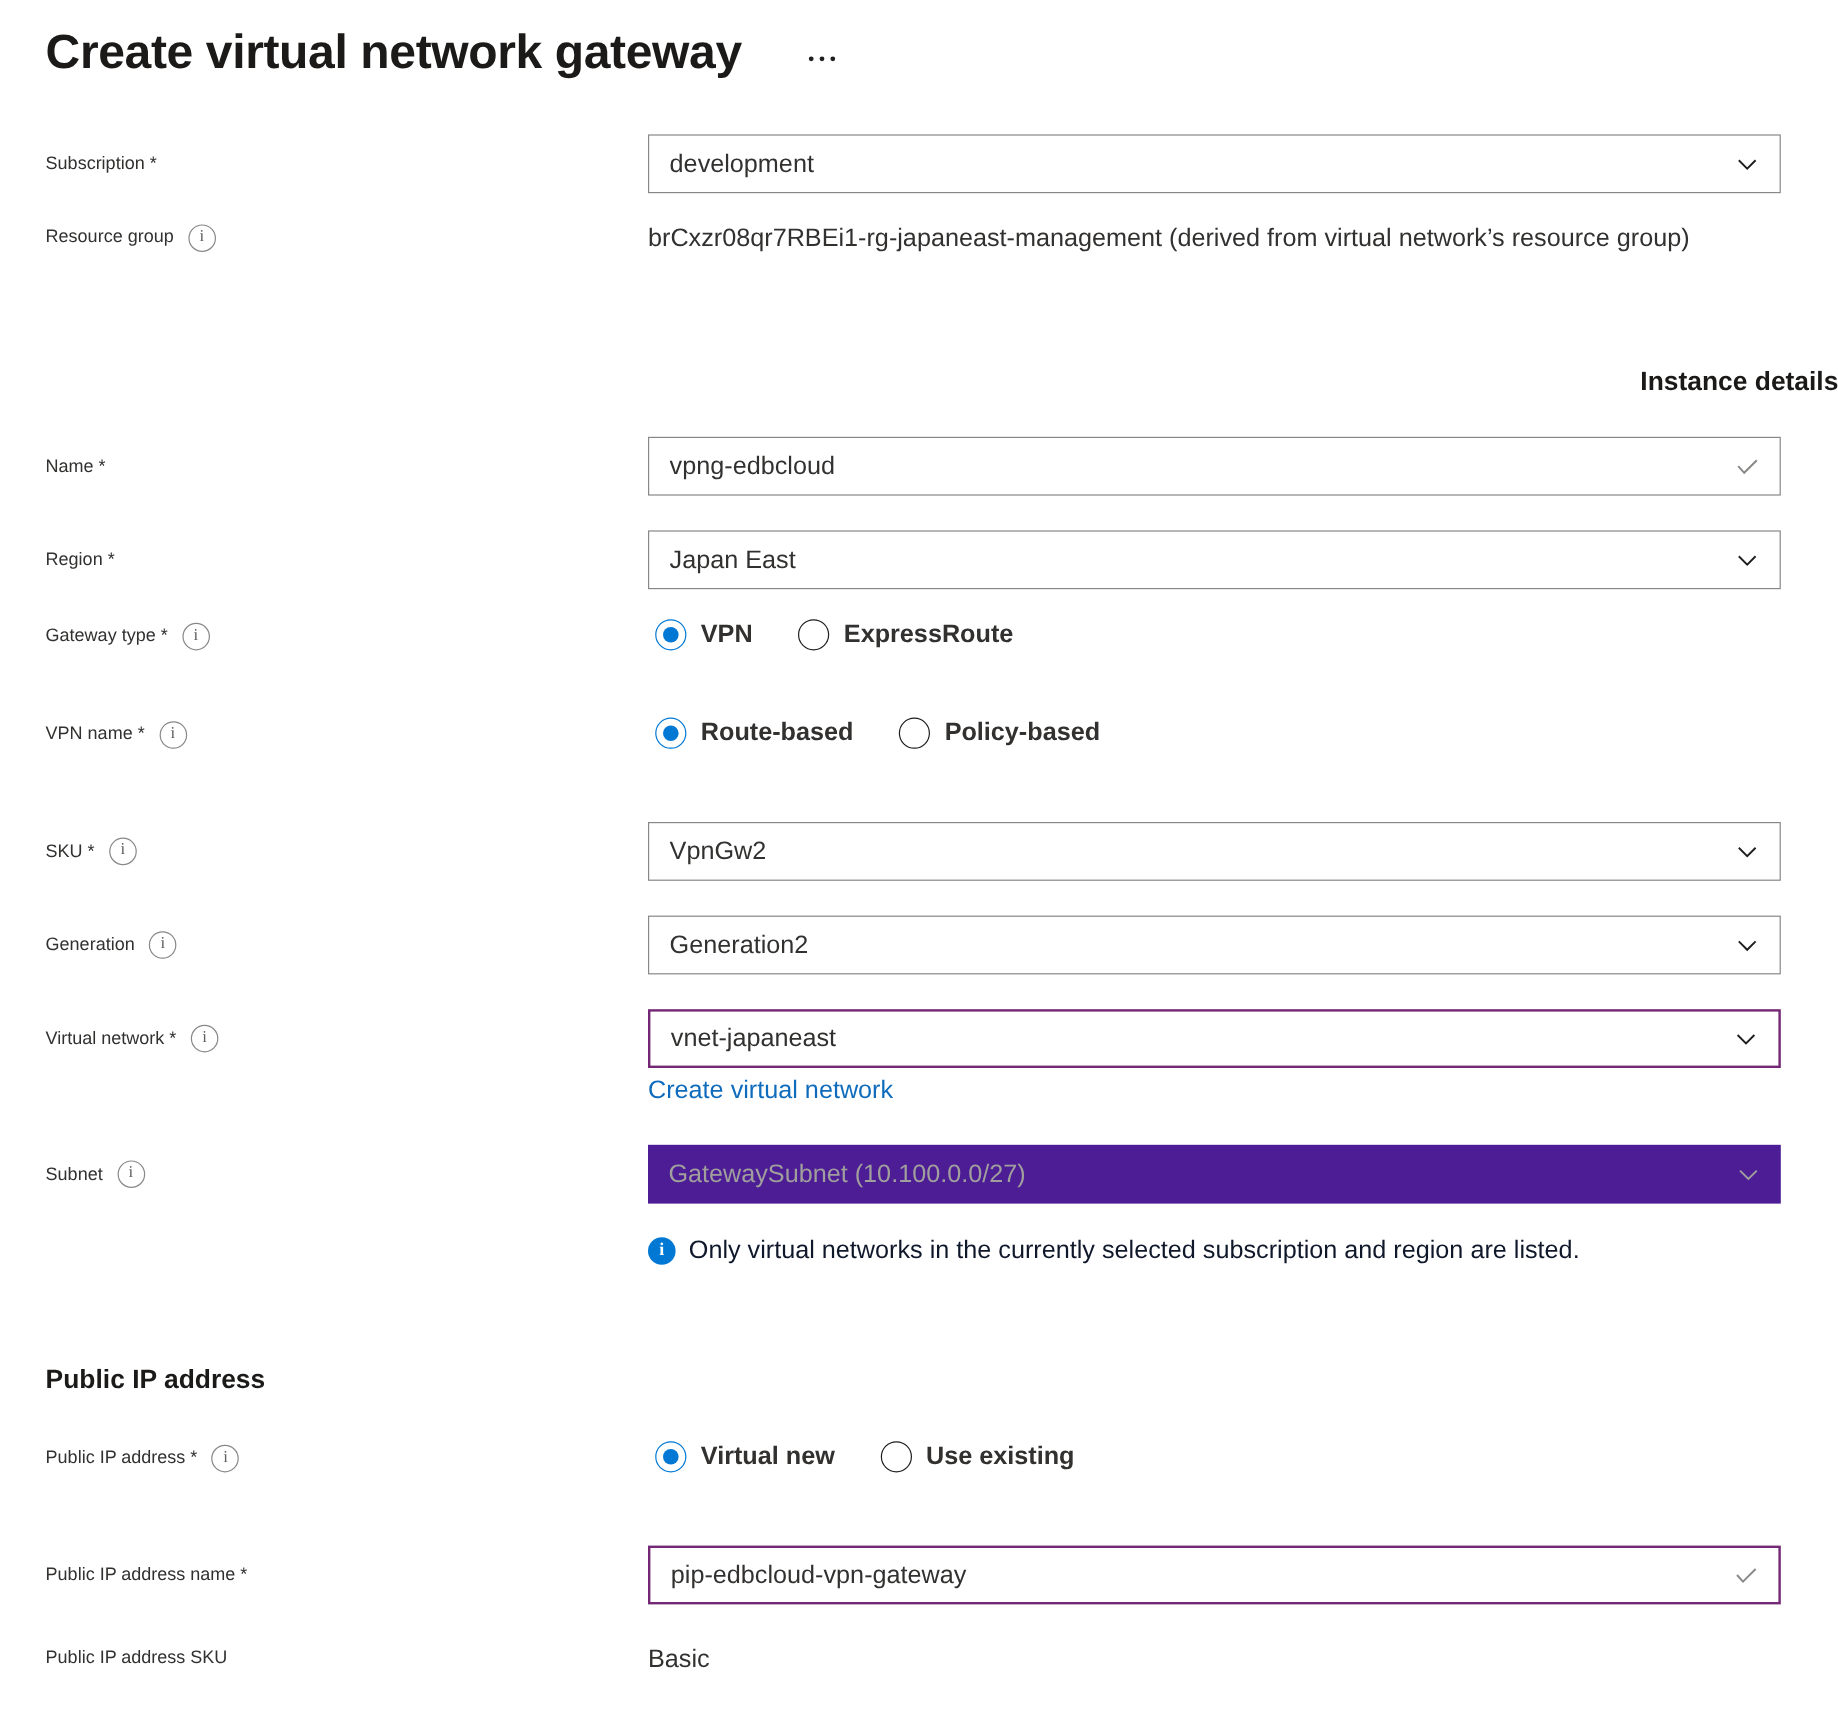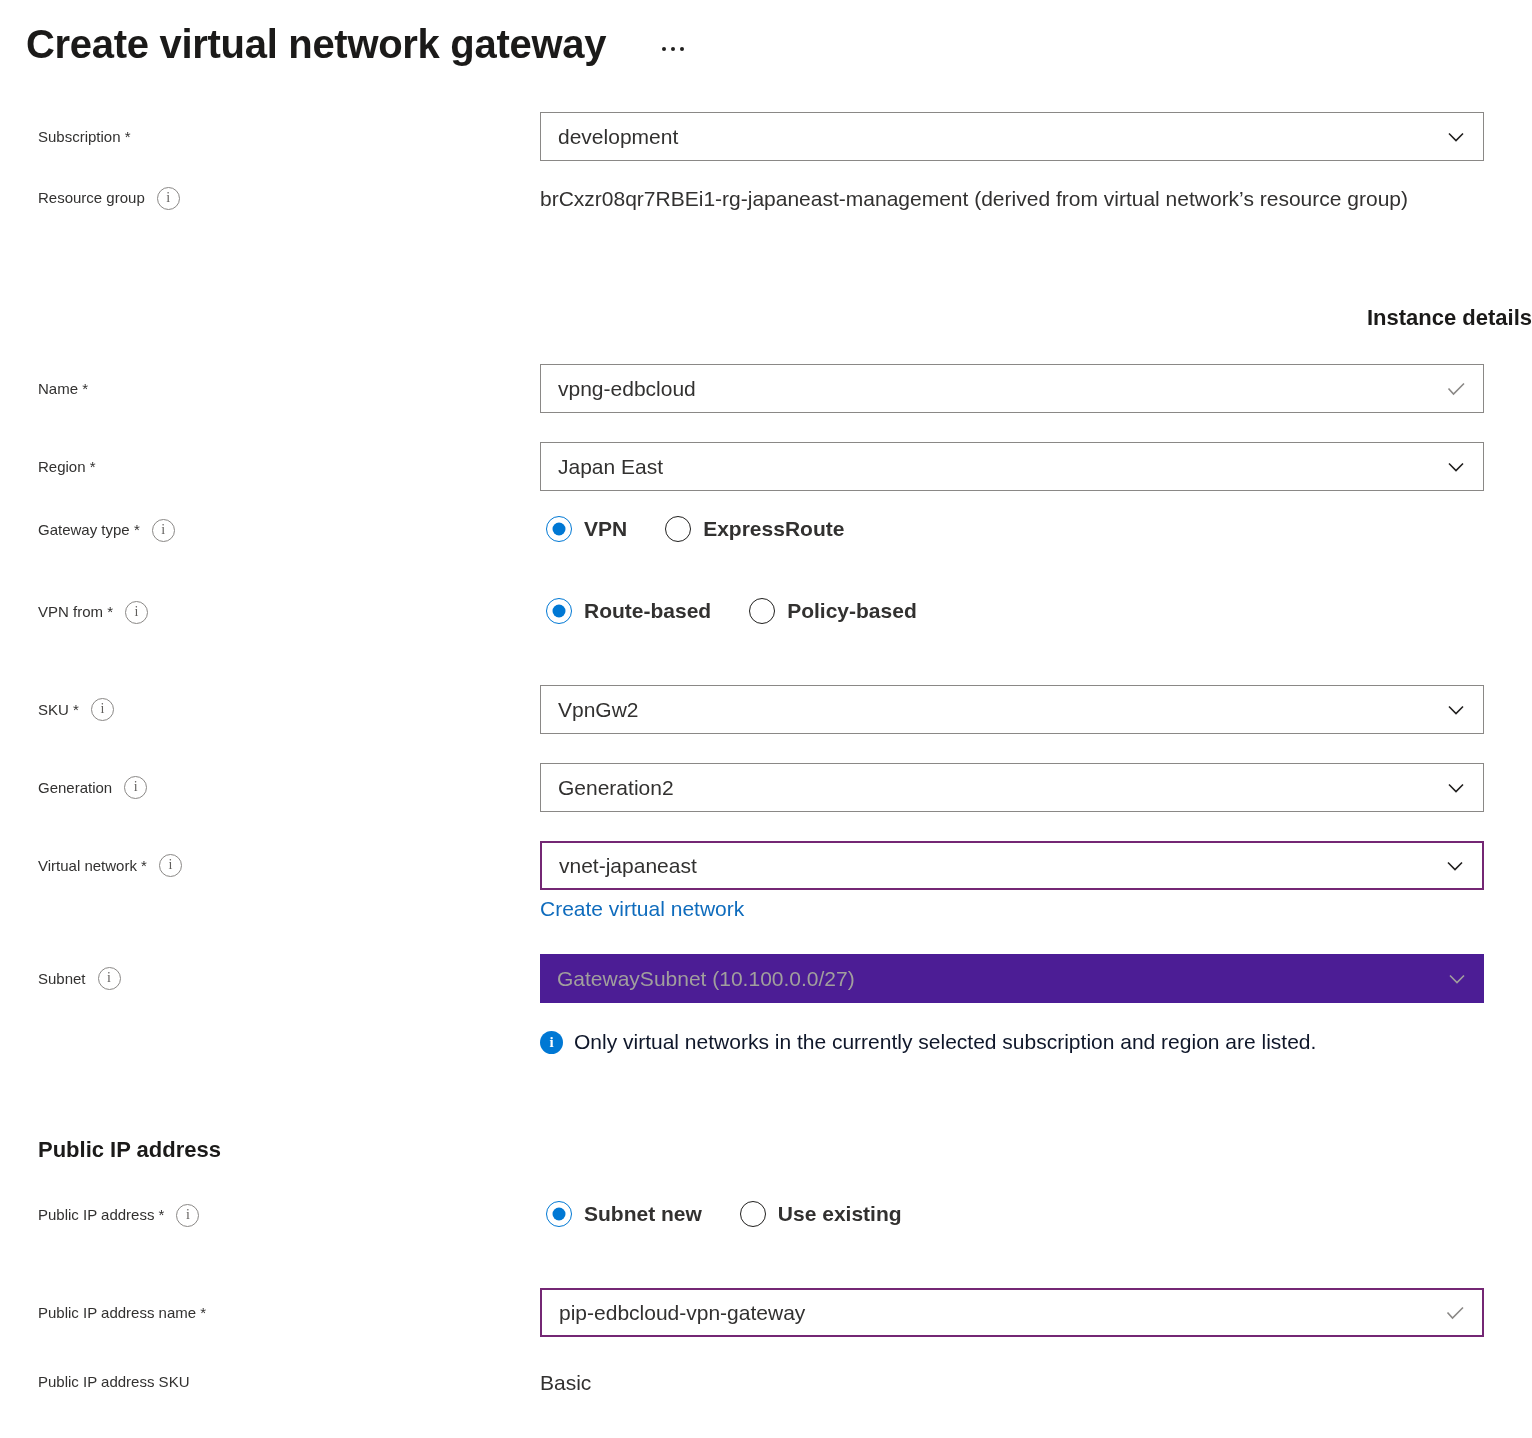--- a/index.html
+++ b/index.html
@@ -12,21 +12,21 @@
     height: 1438px;
     font-family: "Liberation Sans", sans-serif;
     color: #323130;
     overflow: hidden;
     position: relative;
   }
 
   
   .page-header {
     position: absolute;
-    left: 26px;
+    left: 38px;
     top: 18px;
     display: flex;
     align-items: center;
     gap: 52px;
   }
   .page-title {
     font-size: 40px;
     font-weight: 600;
     color: #1b1a19;
     letter-spacing: -0.3px;
@@ -329,21 +329,21 @@
         <div class="radio">
           <span class="dot"></span>
           <span class="rlbl">ExpressRoute</span>
         </div>
       </div>
     </div>
   </div>
 
   <div class="row" style="height:88px;">
     <div class="label-col" style="height:30px;">
-      <span class="lbl">VPN from *</span>
+      <span class="lbl">VPN name *</span>
       <span class="info-o">
           <span>i</span>
         </span>
     </div>
     <div class="field-col">
       <div class="radio-group" style="padding-left:6px;">
         <div class="radio on">
           <span class="dot"></span>
           <span class="rlbl">Route-based</span>
         </div>
@@ -448,21 +448,21 @@
     <div class="label-col" style="height:30px;">
       <span class="lbl">Public IP address *</span>
       <span class="info-o">
           <span>i</span>
         </span>
     </div>
     <div class="field-col">
       <div class="radio-group" style="padding-left:6px;">
         <div class="radio on">
           <span class="dot"></span>
-          <span class="rlbl">Subnet new</span>
+          <span class="rlbl">Virtual new</span>
         </div>
         <div class="radio">
           <span class="dot"></span>
           <span class="rlbl">Use existing</span>
         </div>
       </div>
     </div>
   </div>
 
   <div class="row" style="height:78px;">

